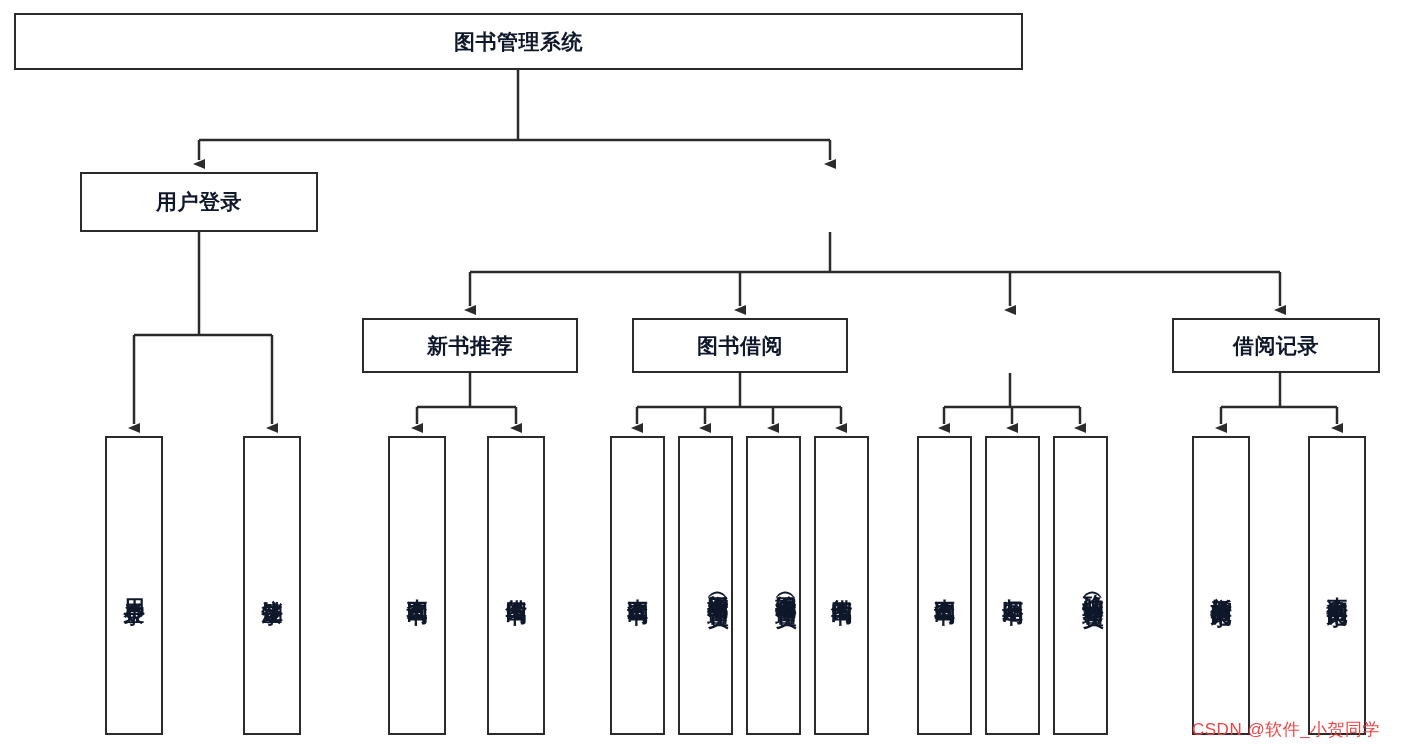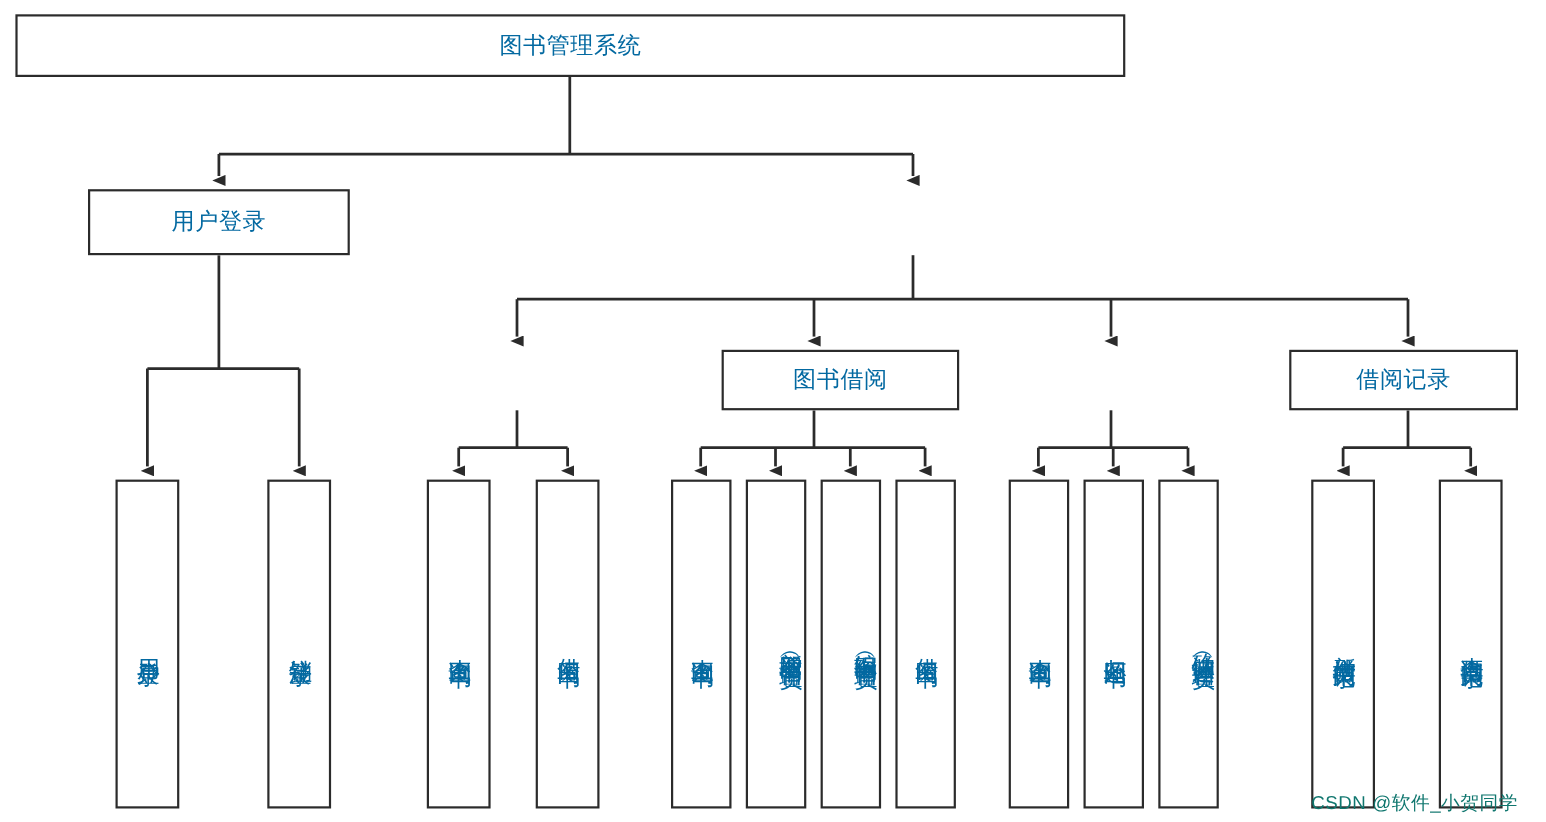--- a/index.html
+++ b/index.html
@@ -26,21 +26,22 @@
     pointer-events: none;
   }
   .node {
     position: absolute;
     box-sizing: border-box;
     background: #ffffff;
     border: 2px solid #2b2b2b;
     display: flex;
     align-items: center;
     justify-content: center;
-    color: #0369a1;
+    color: #0f172a;
+    font-weight: bold;
   }
   .node.horiz {
     font-size: 21px;
     line-height: 1.2;
     letter-spacing: 0.5px;
   }
   .node.vert {
     writing-mode: vertical-rl;
     text-orientation: upright;
     font-size: 21px;
@@ -55,21 +56,21 @@
   .node-label {
     display: block;
     white-space: pre-line;
   }
   .vert .node-label {
     white-space: nowrap;
   }
   .watermark {
     position: absolute;
     font-size: 17px;
-    color: #0f766e;
+    color: #ef4444;
     letter-spacing: 0.5px;
     white-space: nowrap;
     user-select: none;
   }
 </style>
 </head>
 <body>
 
 <div id="canvas">
 
@@ -124,21 +125,24 @@
   </svg>
 
   <div class="node horiz" style="left:14px; top:13px; width:1009px; height:57px;">
     <span class="node-label">图书管理系统</span>
   </div>
 
   <div class="node horiz" style="left:80px; top:172px; width:238px; height:60px;">
     <span class="node-label">用户登录</span>
   </div>
 
-  <div class="node horiz" style="left:632px; top:318px; width:216px; height:55px;margin-left:24px;">
+  <div class="node horiz" style="left:362px; top:318px; width:216px; height:55px;">
+    <span class="node-label">新书推荐</span>
+  </div>
+  <div class="node horiz" style="left:632px; top:318px; width:216px; height:55px;">
     <span class="node-label">图书借阅</span>
   </div>
   <div class="node horiz" style="left:1172px; top:318px; width:208px; height:55px;">
     <span class="node-label">借阅记录</span>
   </div>
 
   <div class="node vert" style="left:105px; top:436px; width:58px; height:299px;">
     <span class="node-label">用户登录</span>
   </div>
   <div class="node vert" style="left:243px; top:436px; width:58px; height:299px;">

